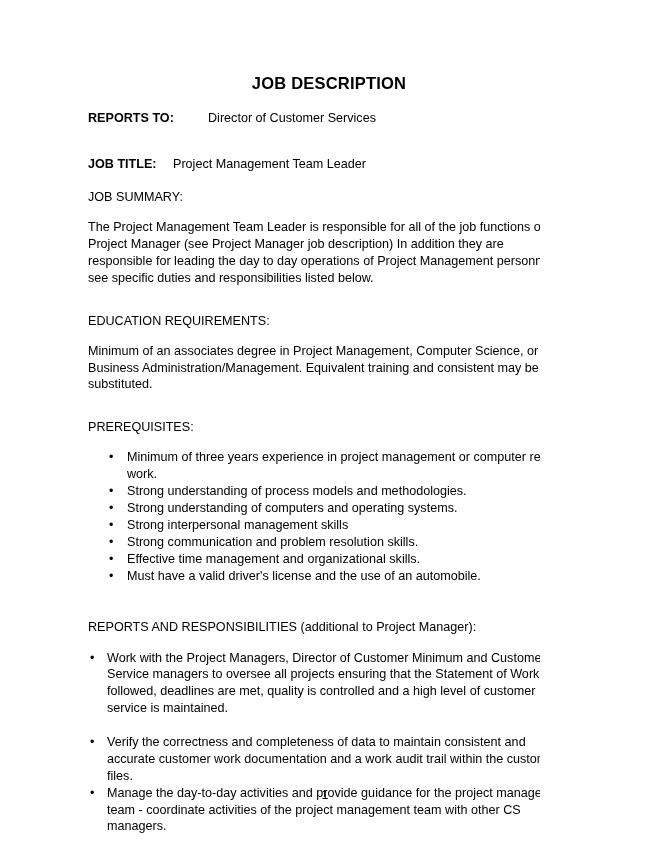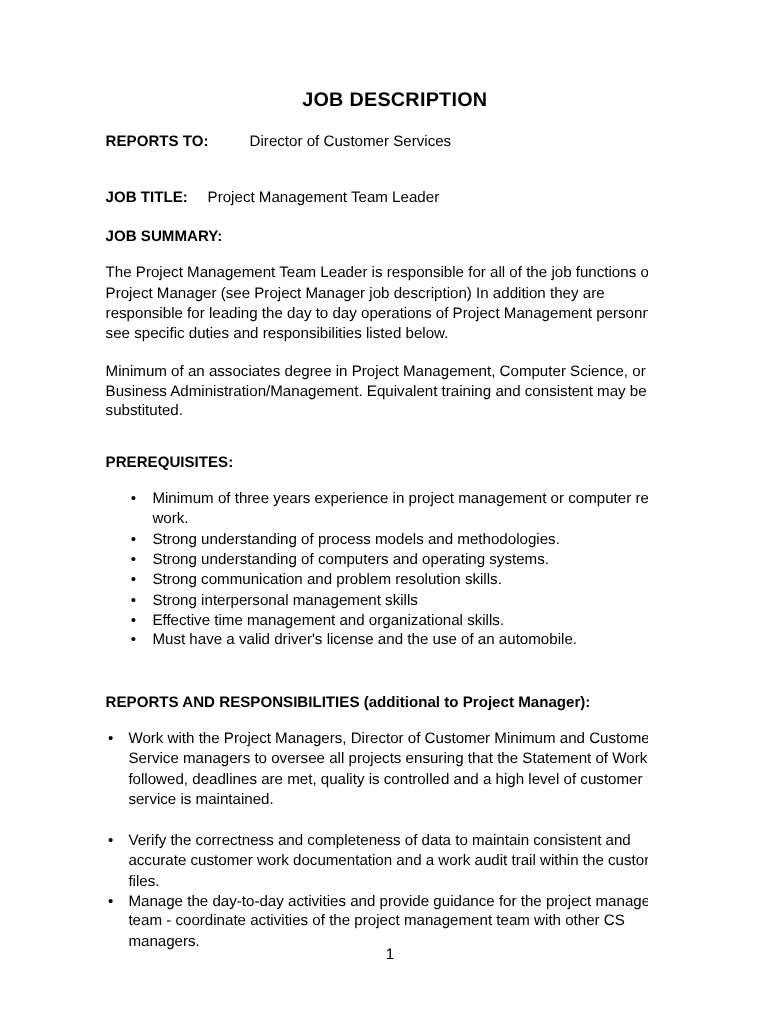--- a/index.html
+++ b/index.html
@@ -50,21 +50,21 @@
     font-weight: bold;
     display: inline-block;
   }
   .field-label.w1 { width: 85px; }
   .field-label.w2 { width: 120px; }
   .field-value {
     font-weight: normal;
   }
   .section-head {
     font-size: 12.6px;
-    font-weight: bold;
+    font-weight: normal;
     margin: 0;
     line-height: 1.2;
   }
   .section-head.summary { padding-top: 18px; }
   .section-head.education { padding-top: 27px; }
   .section-head.prereq { padding-top: 27px; }
   .section-head.duties { padding-top: 36px; }
   .para {
     font-size: 12.6px;
     line-height: 1.34;
@@ -125,29 +125,30 @@
       <span class="field-label w2">REPORTS TO:</span><span class="field-value">Director of Customer Services</span>
     </p>
 
     <p class="field-row jobtitle">
       <span class="field-label w1">JOB TITLE:</span><span class="field-value">Project Management Team Leader</span>
     </p>
 
     <h2 class="section-head summary">JOB SUMMARY:</h2>
     <p class="para">The Project Management Team Leader is responsible for all of the job functions of a Project Manager (see Project Manager job description) In addition they are responsible for leading the day to day operations of Project Management personnel - see specific duties and responsibilities listed below.</p>
 
+    <h2 class="section-head education">EDUCATION REQUIREMENTS:</h2>
     <p class="para">Minimum of an associates degree in Project Management, Computer Science, or Business Administration/Management. Equivalent training and consistent may be substituted.</p>
 
     <h2 class="section-head prereq">PREREQUISITES:</h2>
     <ul class="blist prereq-list">
       <li>Minimum of three years experience in project management or computer related work.</li>
       <li>Strong understanding of process models and methodologies.</li>
       <li>Strong understanding of computers and operating systems.</li>
+      <li>Strong interpersonal management skills</li>
       <li>Strong communication and problem resolution skills.</li>
-      <li>Strong interpersonal management skills</li>
       <li>Effective time management and organizational skills.</li>
       <li>Must have a valid driver's license and the use of an automobile.</li>
     </ul>
 
     <h2 class="section-head duties">REPORTS AND RESPONSIBILITIES (additional to Project Manager):</h2>
     <ul class="blist duties-list">
       <li class="gap-after">Work with the Project Managers, Director of Customer Minimum and Customer Service managers to oversee all projects ensuring that the Statement of Work is followed, deadlines are met, quality is controlled and a high level of customer service is maintained.</li>
       <li>Verify the correctness and completeness of data to maintain consistent and accurate customer work documentation and a work audit trail within the customer files.</li>
       <li>Manage the day-to-day activities and provide guidance for the project management team - coordinate activities of the project management team with other CS managers.</li>
     </ul>

